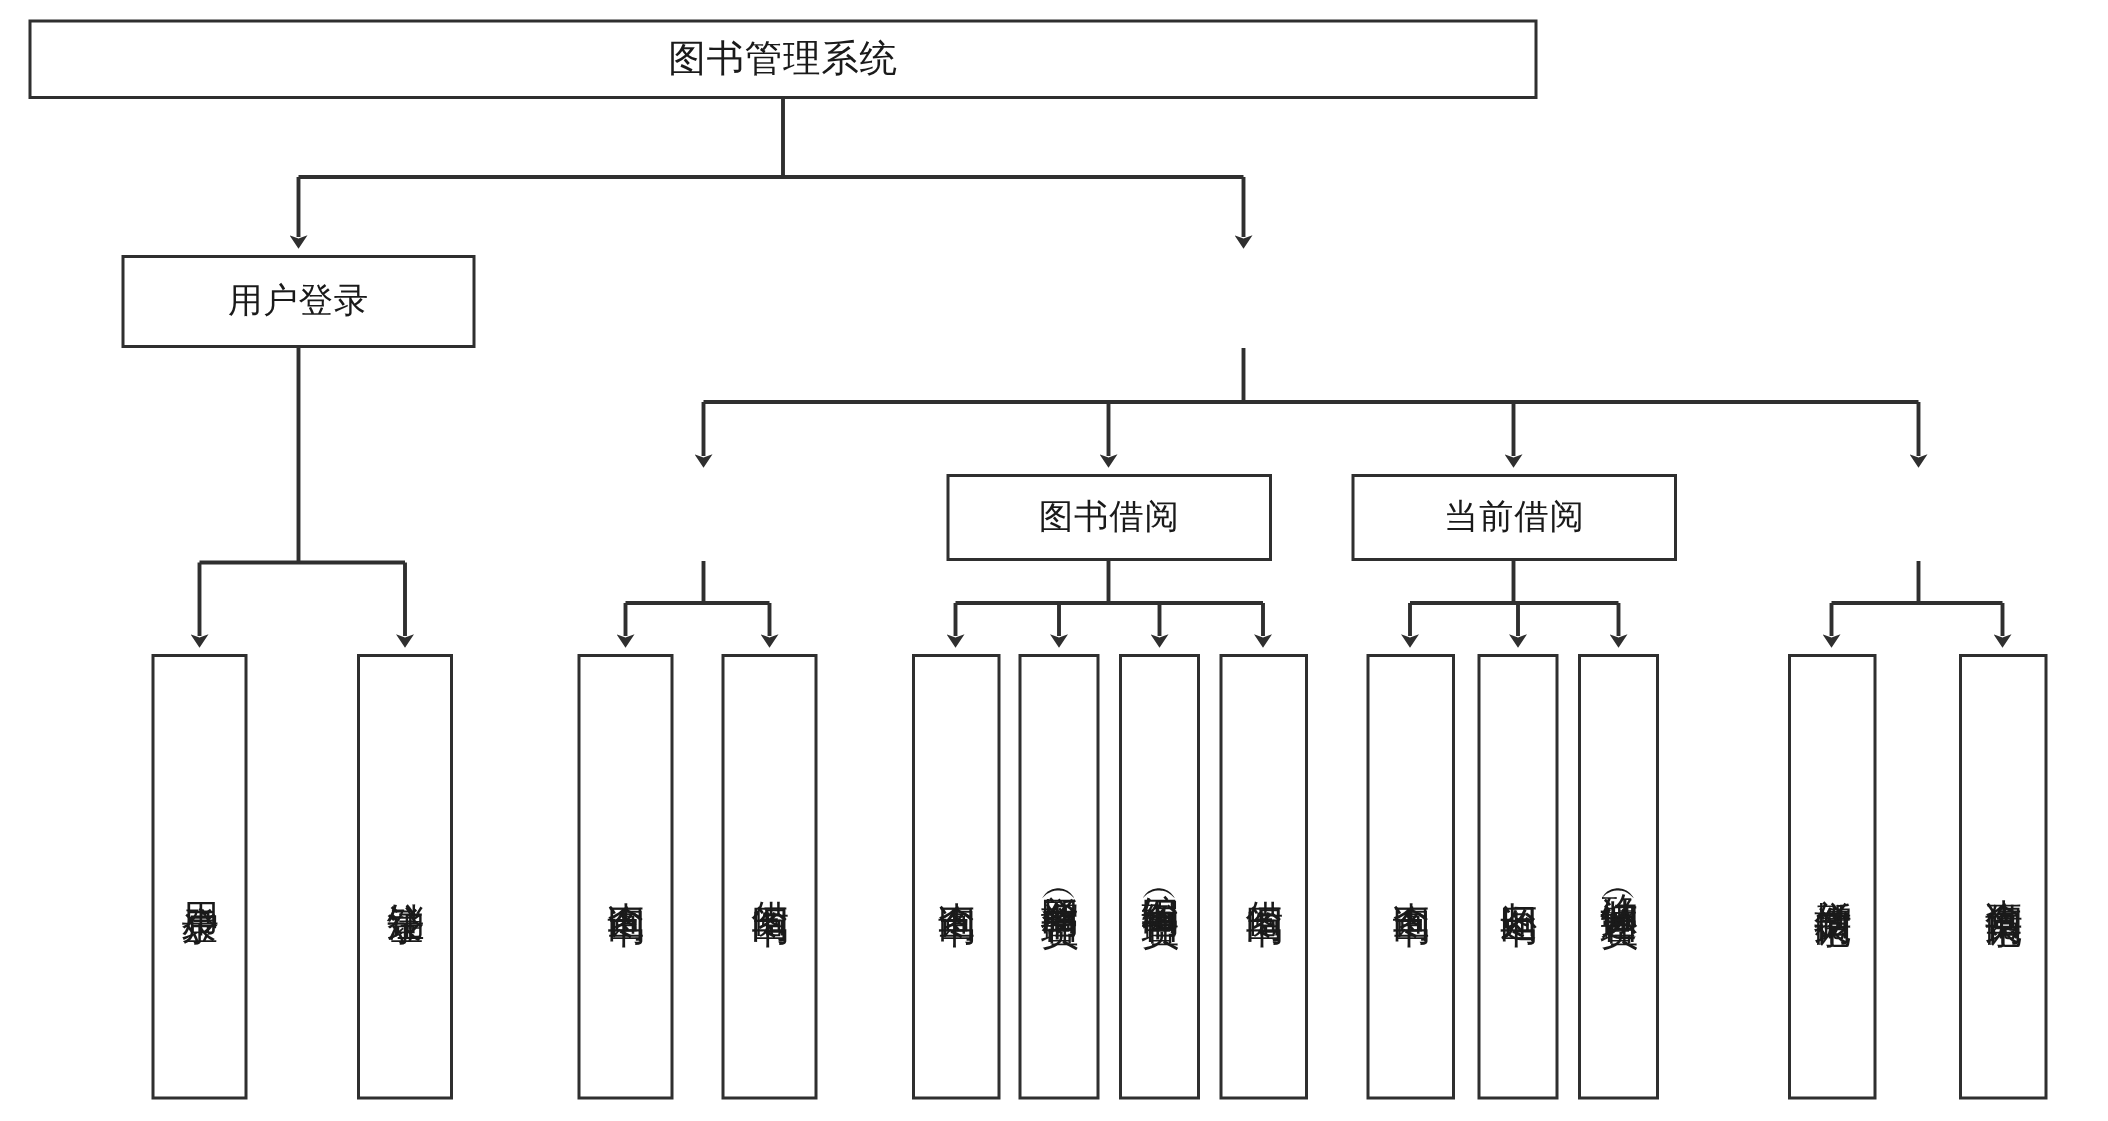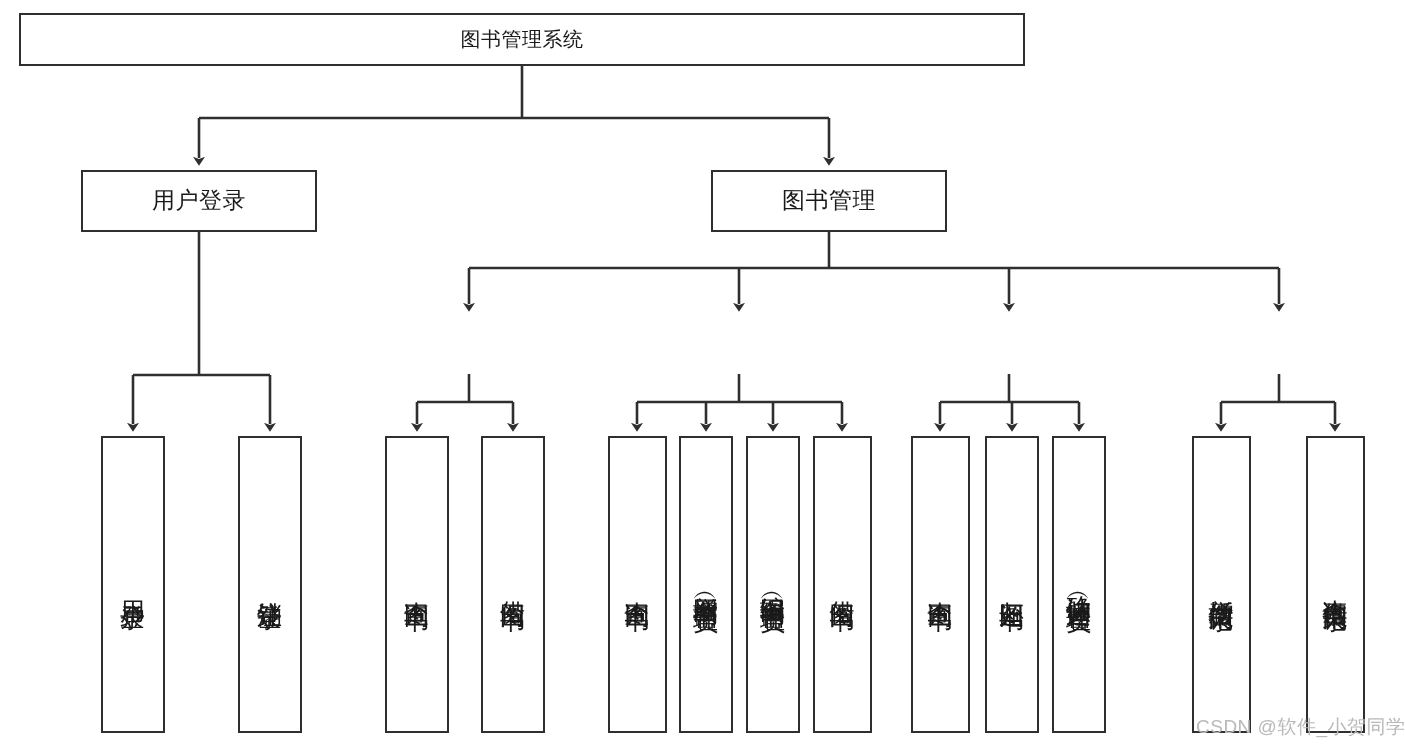--- a/index.html
+++ b/index.html
@@ -33,21 +33,21 @@
     align-items: center;
     justify-content: center;
     color: #1a1a1a;
   }
   .node-label {
     display: block;
     text-align: center;
     line-height: 1.18;
     letter-spacing: 0.5px;
   }
-  .level-0 .node-label { font-size: 20px; text-align: right; }
+  .level-0 .node-label { font-size: 25px; text-align: right; }
   .level-1 .node-label { font-size: 23px; }
   .level-2 .node-label { font-size: 23px; }
   .leaf {
     align-items: center;
     justify-content: center;
   }
   .leaf .node-label {
     writing-mode: vertical-rl;
     text-orientation: upright;
     font-size: 25px;
@@ -132,26 +132,29 @@
   </svg>
 
   <div class="node level-0" style="left:19px;top:13px;width:1006px;height:53px;">
     <span class="node-label">图书管理系统</span>
   </div>
 
   <div class="node level-1" style="left:81px;top:170px;width:236px;height:62px;">
     <span class="node-label">用户登录</span>
   </div>
 
-  <div class="node level-1" style="left:711px;top:170px;width:236px;height:62px;">
-    <span class="node-label">图书管理</span>
-  </div>
-
-
-
+
+
+  <div class="node level-2" style="left:631px;top:316px;width:217px;height:58px;">
+    <span class="node-label">图书借阅</span>
+  </div>
+
+  <div class="node level-2" style="left:901px;top:316px;width:217px;height:58px;">
+    <span class="node-label">当前借阅</span>
+  </div>
 
 
   <div class="node leaf" style="left:101px;top:436px;width:64px;height:297px;">
     <span class="node-label">用户登录</span>
   </div>
 
   <div class="node leaf" style="left:238px;top:436px;width:64px;height:297px;">
     <span class="node-label">注销登录</span>
   </div>
 
@@ -192,15 +195,14 @@
   </div>
 
   <div class="node leaf" style="left:1192px;top:436px;width:59px;height:297px;">
     <span class="node-label">新增借阅记录</span>
   </div>
 
   <div class="node leaf" style="left:1306px;top:436px;width:59px;height:297px;">
     <span class="node-label">查询借阅记录</span>
   </div>
 
-  <div class="watermark" style="left:1196px;top:714px;">CSDN @软件_小贺同学</div>
 
 </div>
 
 </body></html>

